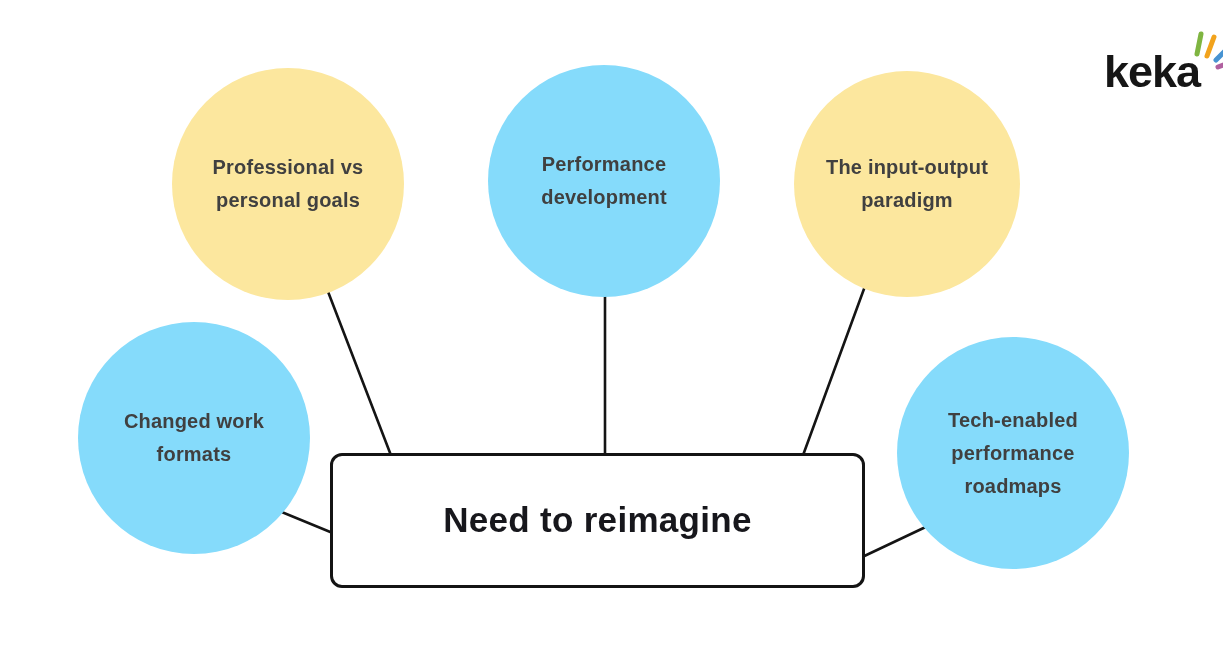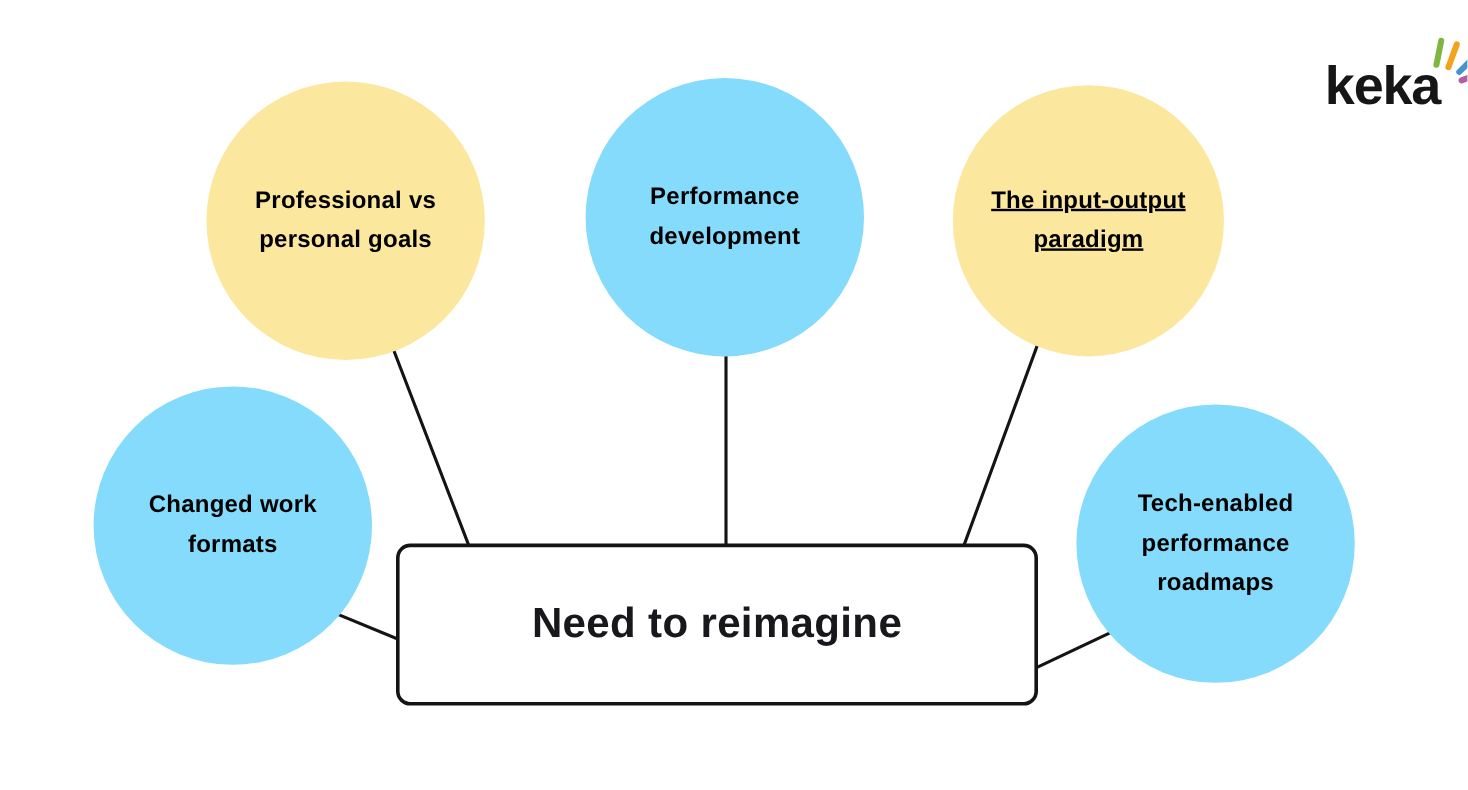--- a/index.html
+++ b/index.html
@@ -26,28 +26,28 @@
   .node {
     position: absolute;
     border-radius: 50%;
     display: flex;
     align-items: center;
     justify-content: center;
     text-align: center;
     font-weight: 700;
     font-size: 20px;
     line-height: 1.65;
-    color: #000000;
+    color: #404040;
     white-space: pre-line;
     z-index: 2;
     letter-spacing: 0.2px;
   }
   .node-0 { left: 172px; top:  68px; width: 232px; height: 232px; }
   .node-1 { left: 488px; top:  65px; width: 232px; height: 232px; }
-  .node-2 { left: 794px; top:  71px; width: 226px; height: 226px; text-decoration: underline; }
+  .node-2 { left: 794px; top:  71px; width: 226px; height: 226px; }
   .node-3 { left:  78px; top: 322px; width: 232px; height: 232px; }
   .node-4 { left: 897px; top: 337px; width: 232px; height: 232px; }
   .center-box {
     position: absolute;
     left: 330px;
     top: 453px;
     width: 535px;
     height: 135px;
     box-sizing: border-box;
     background: #ffffff;

